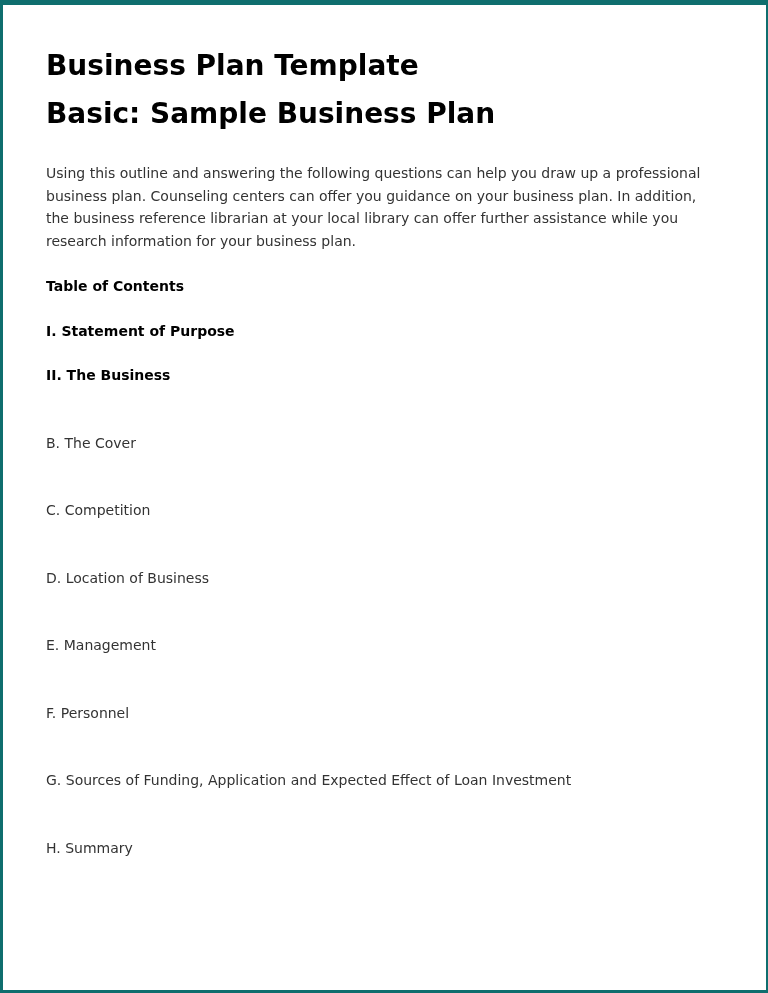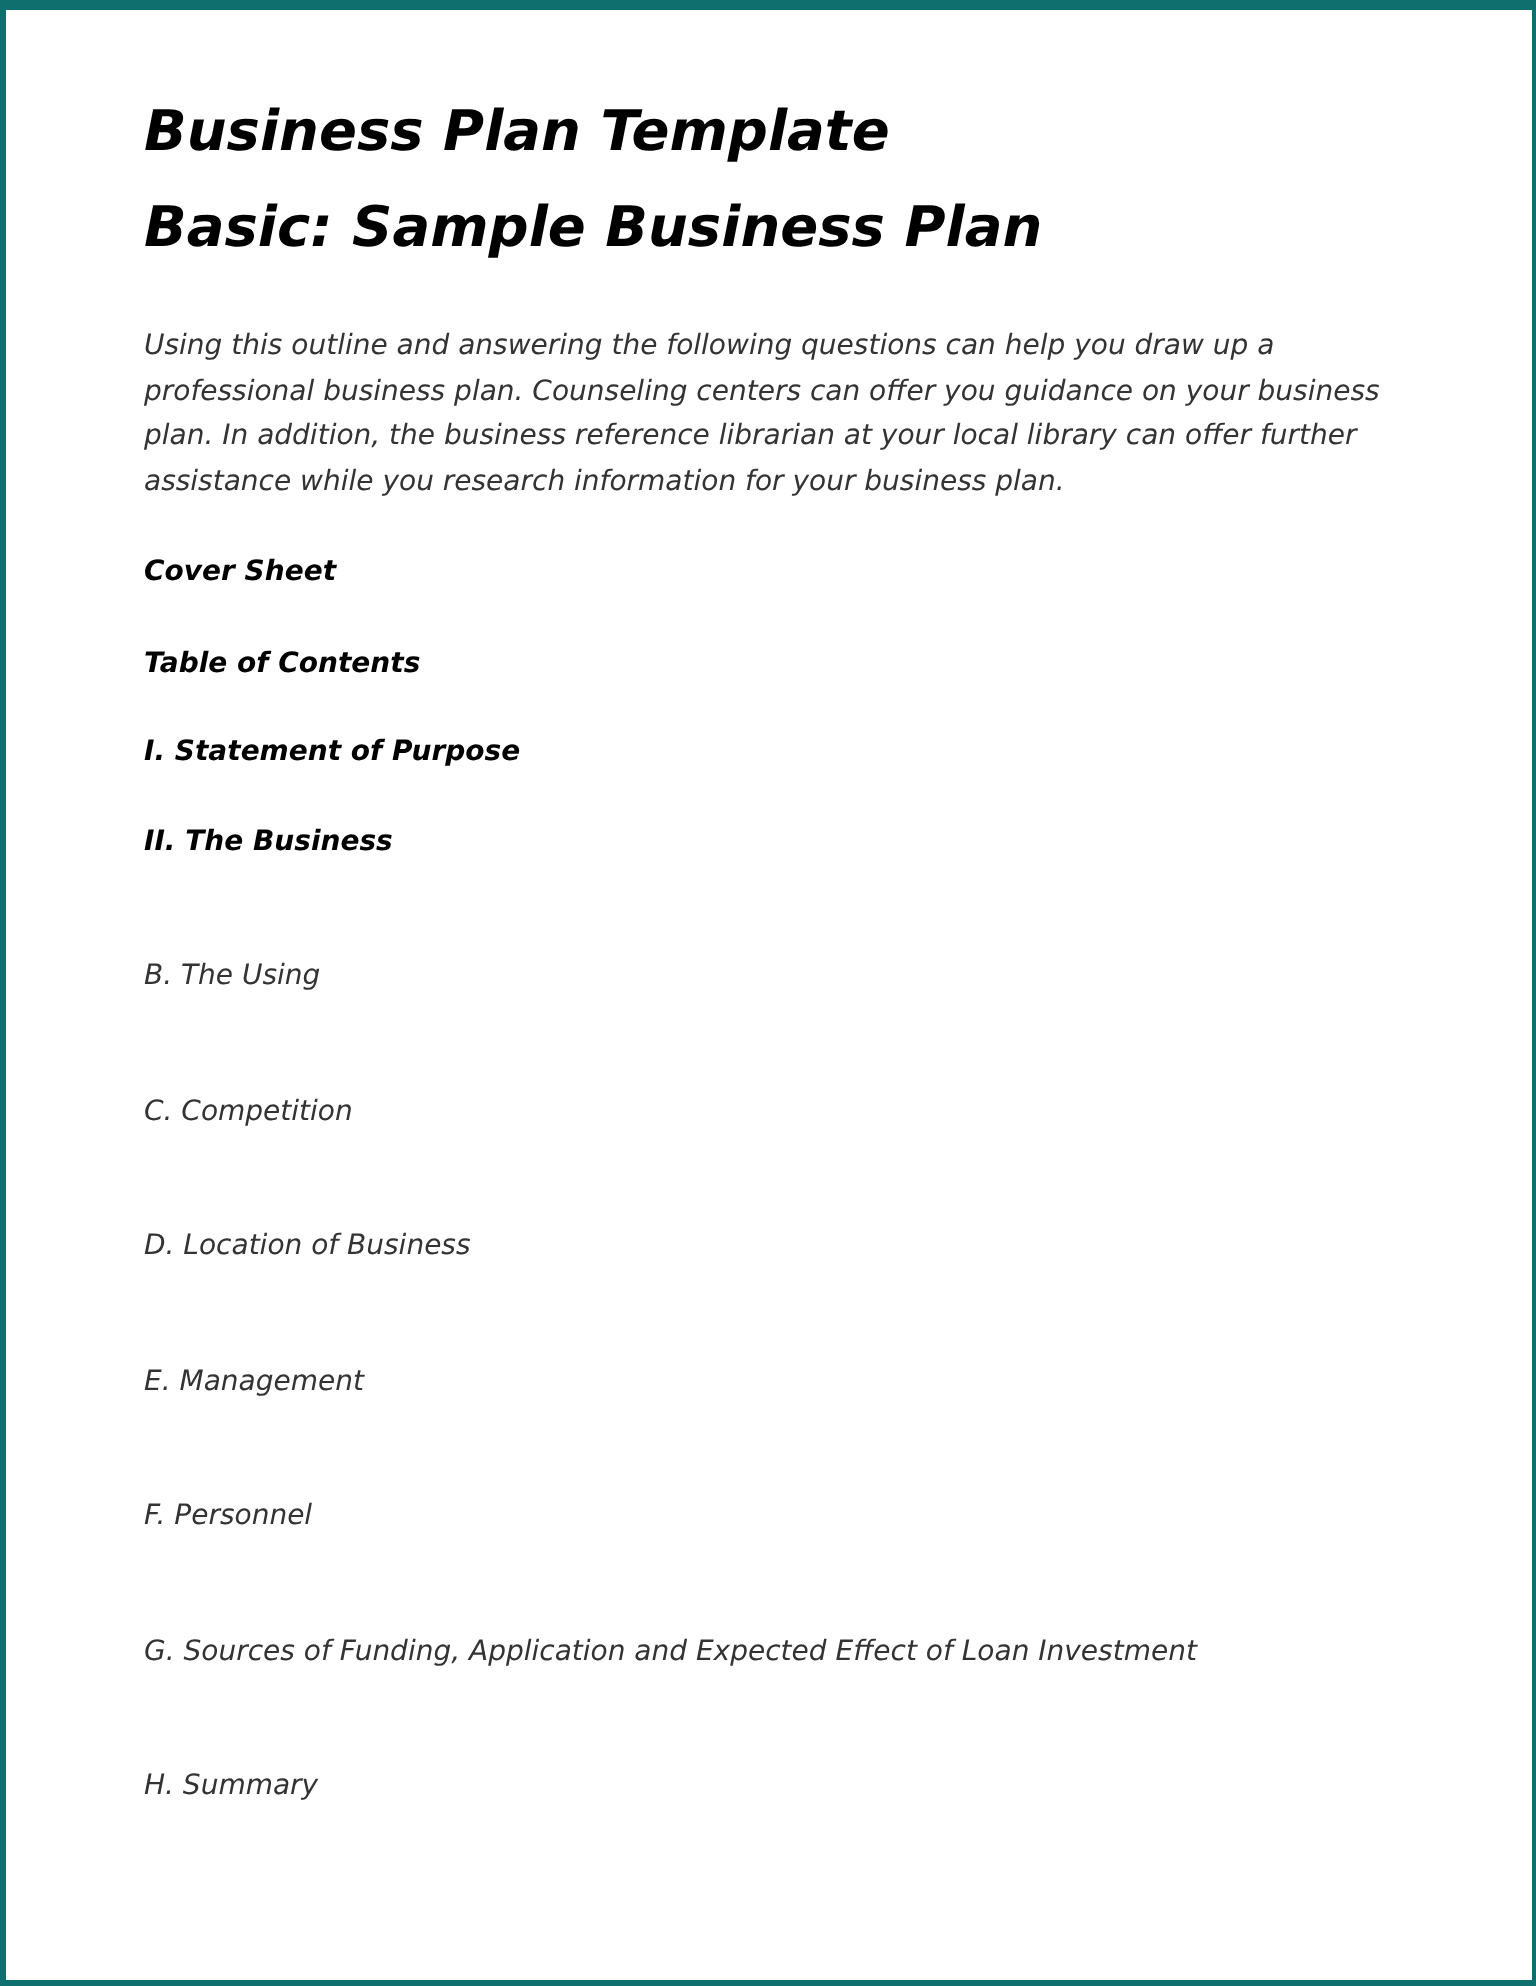--- a/index.html
+++ b/index.html
@@ -13,22 +13,21 @@
     height: 993px;
     box-sizing: border-box;
     background: #ffffff;
     border-style: solid;
     border-color: #0f6e6e;
     border-width: 5px 2px 3px 3px;
     font-family: "DejaVu Sans", sans-serif;
     overflow: hidden;
   }
   .content {
-    padding: 44px 50px 0 69px;
-    font-style: italic;
+    padding: 44px 50px 0 43px;
   }
   .doc-title {
     margin: 0;
     font-size: 28px;
     line-height: 1.2;
     font-weight: bold;
     color: #000000;
     letter-spacing: 0px;
   }
   .doc-title.secondary {
@@ -75,31 +74,30 @@
 
 <div class="page">
   <div class="content">
 
     <h1 class="doc-title">Business Plan Template</h1>
 
     <h1 class="doc-title secondary">Basic: Sample Business Plan</h1>
 
     <p class="body-text intro">Using this outline and answering the following questions can help you draw up a professional business plan. Counseling centers can offer you guidance on your business plan. In addition, the business reference librarian at your local library can offer further assistance while you research information for your business plan.</p>
 
-    <p class="section-heading gap-block">Cover Sheet</p>
 
 
     <p class="section-heading gap-block">Table of Contents</p>
 
     <p class="outline-item bold gap-line">I. Statement of Purpose</p>
 
     <p class="outline-item bold gap-line">II. The Business</p>
 
 
-    <p class="outline-item">B. The Using</p>
+    <p class="outline-item">B. The Cover</p>
 
     <p class="outline-item">C. Competition</p>
 
     <p class="outline-item">D. Location of Business</p>
 
     <p class="outline-item">E. Management</p>
 
     <p class="outline-item">F. Personnel</p>
 
     <p class="outline-item">G. Sources of Funding, Application and Expected Effect of Loan Investment</p>

